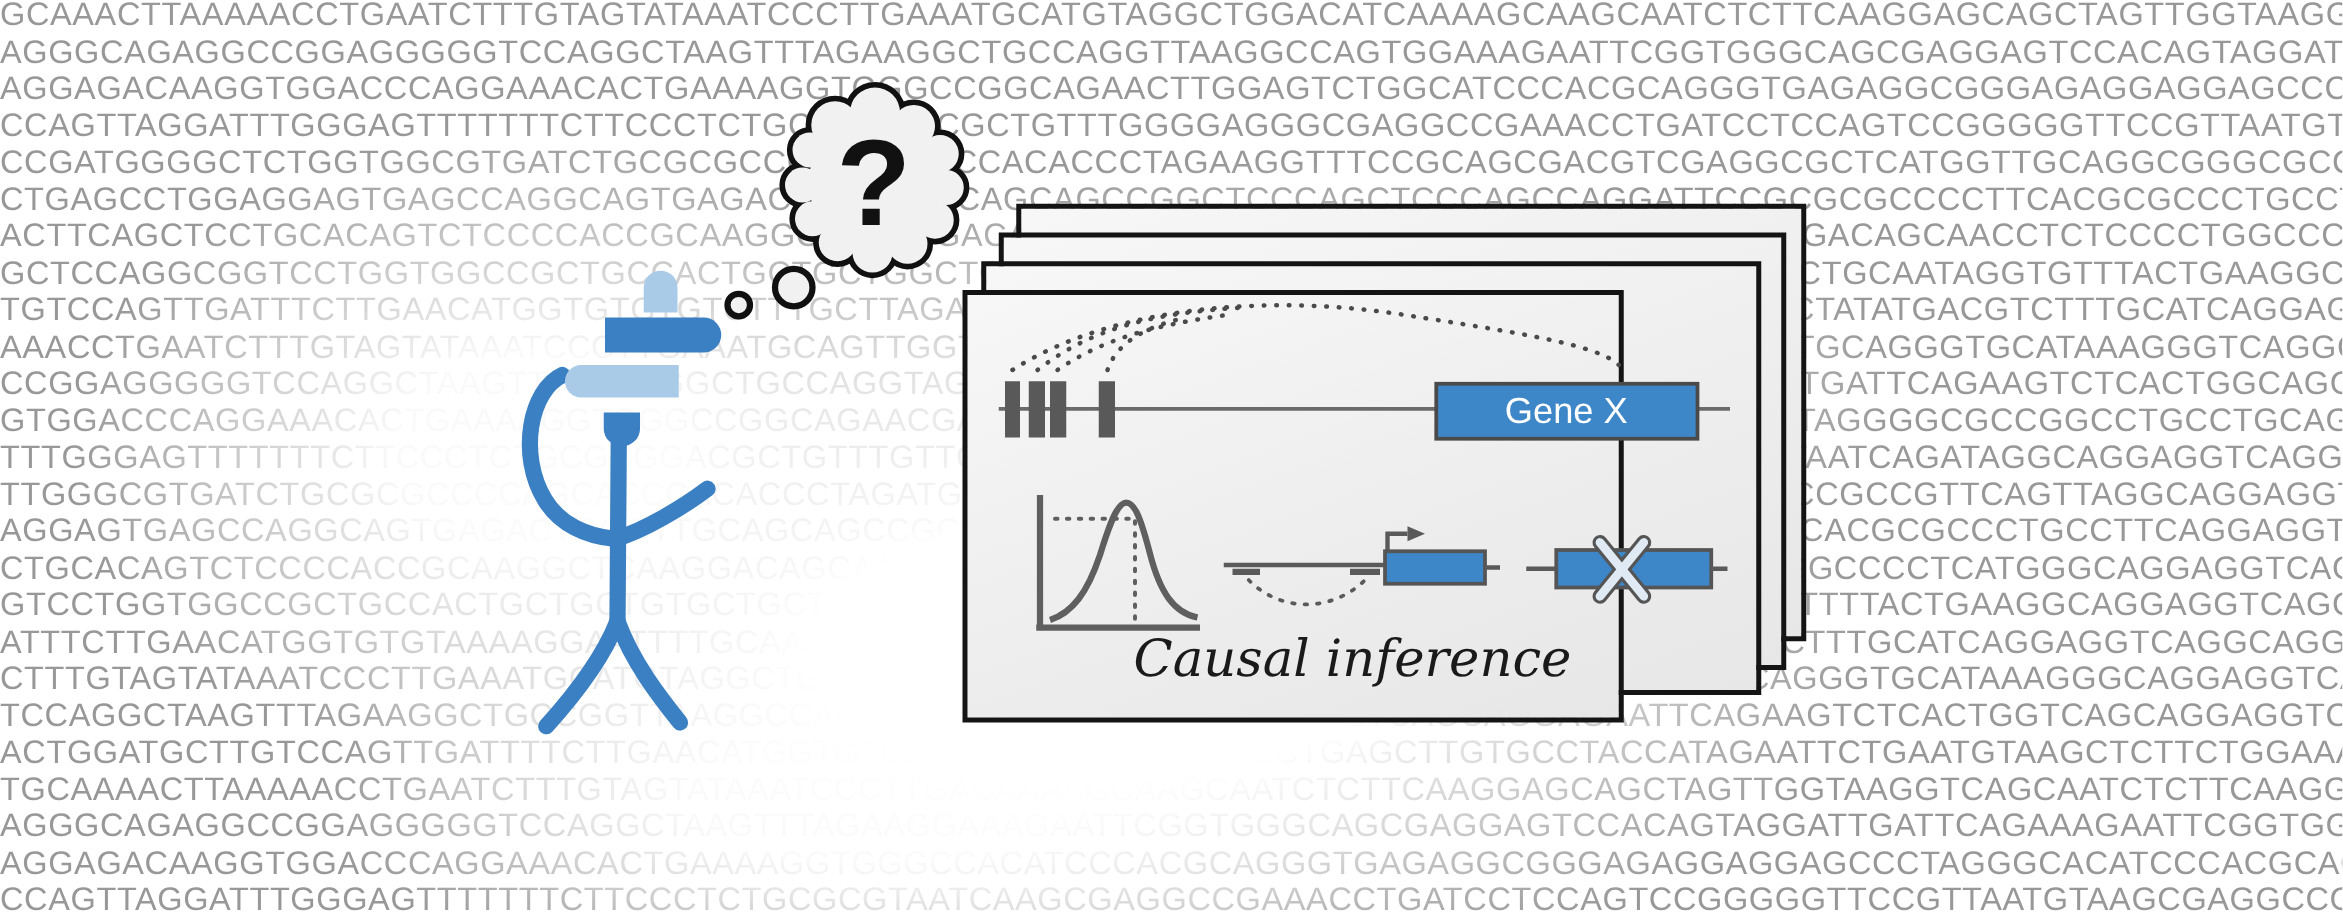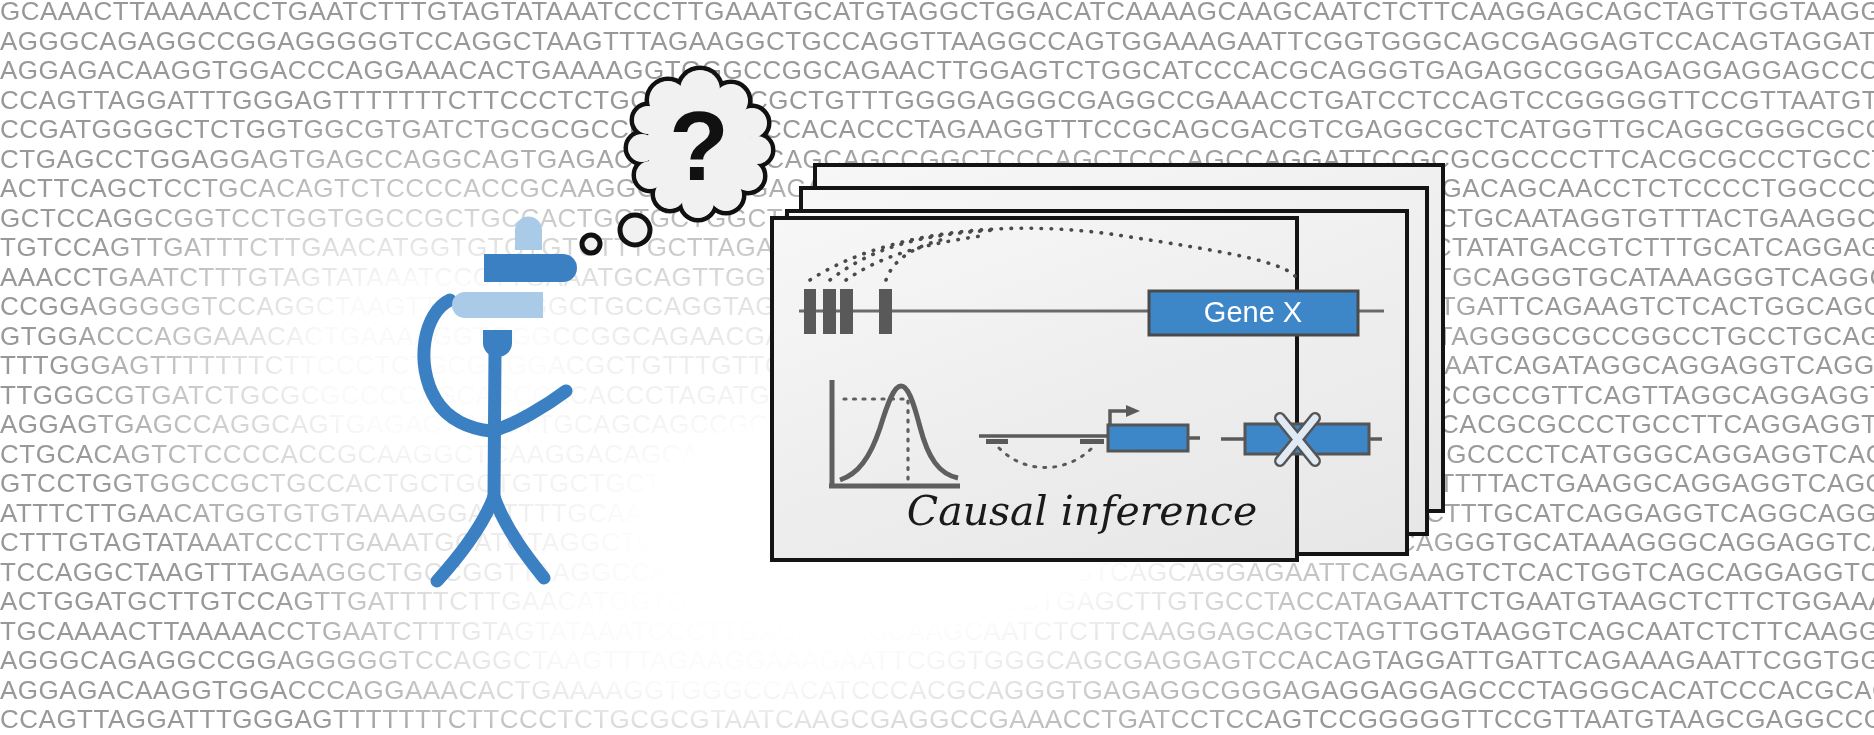--- a/index.html
+++ b/index.html
@@ -25,21 +25,21 @@
   }
   
   .card{
     position:absolute;box-sizing:border-box;
     border:4px solid #141414;
     background:linear-gradient(160deg,#f7f7f7 0%,#ededed 60%,#e7e7e7 100%);
   }
   #card-back-3{left:813px;top:163px;width:632px;height:350px;}
   #card-back-2{left:799px;top:186px;width:630px;height:350px;}
   #card-back-1{left:785px;top:209px;width:624px;height:347px;}
-  #card-front {left:770px;top:216px;width:529px;height:346px;text-decoration:underline;}
+  #card-front {left:770px;top:232px;width:529px;height:346px;text-decoration:underline;}
   #card-art{position:absolute;left:0;top:0;width:616px;height:338px;}
   svg{display:block;}
   .overlay-svg{position:absolute;left:0;top:0;pointer-events:none;}
 </style>
 </head>
 <body>
 
 <div id="stage">
 
   <div id="dna">

